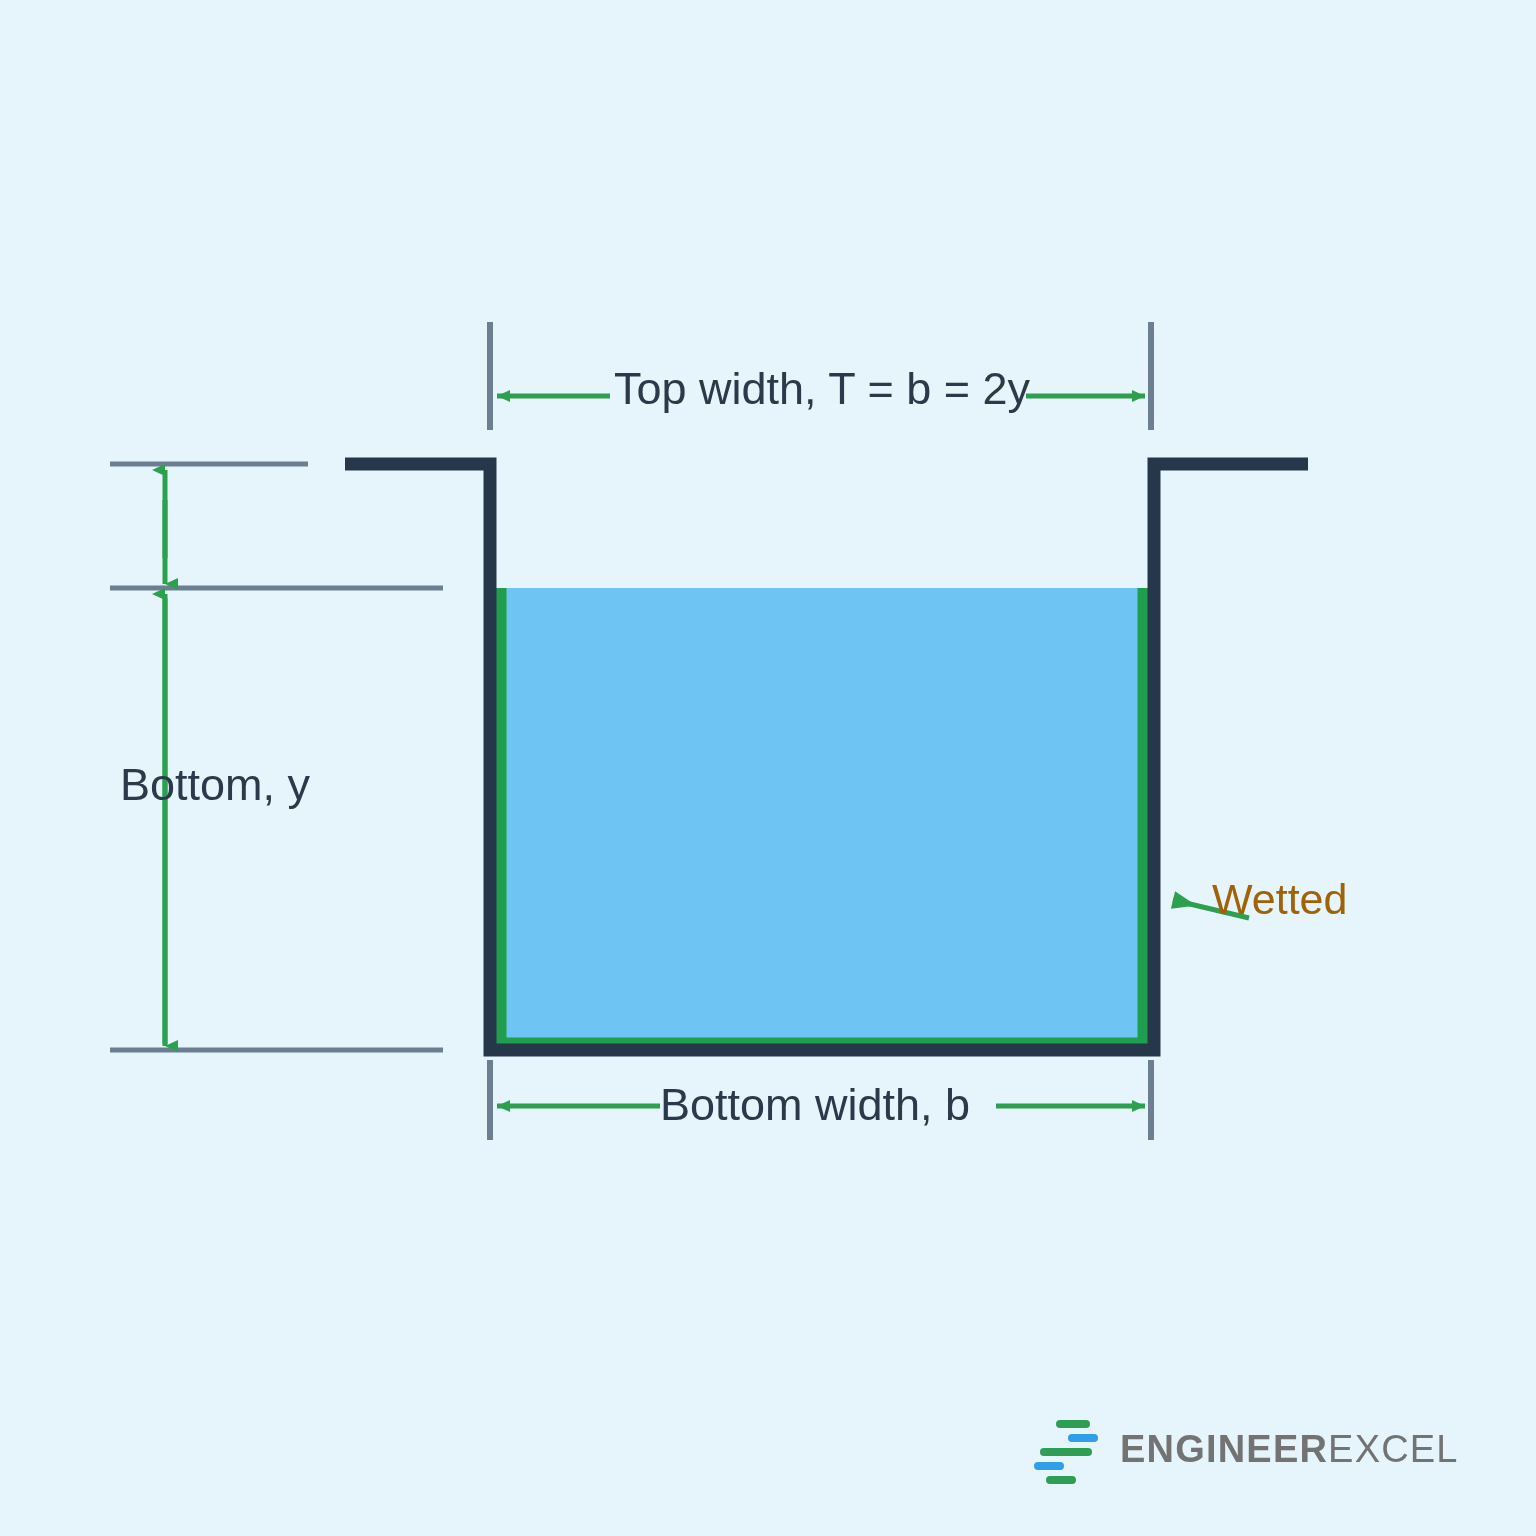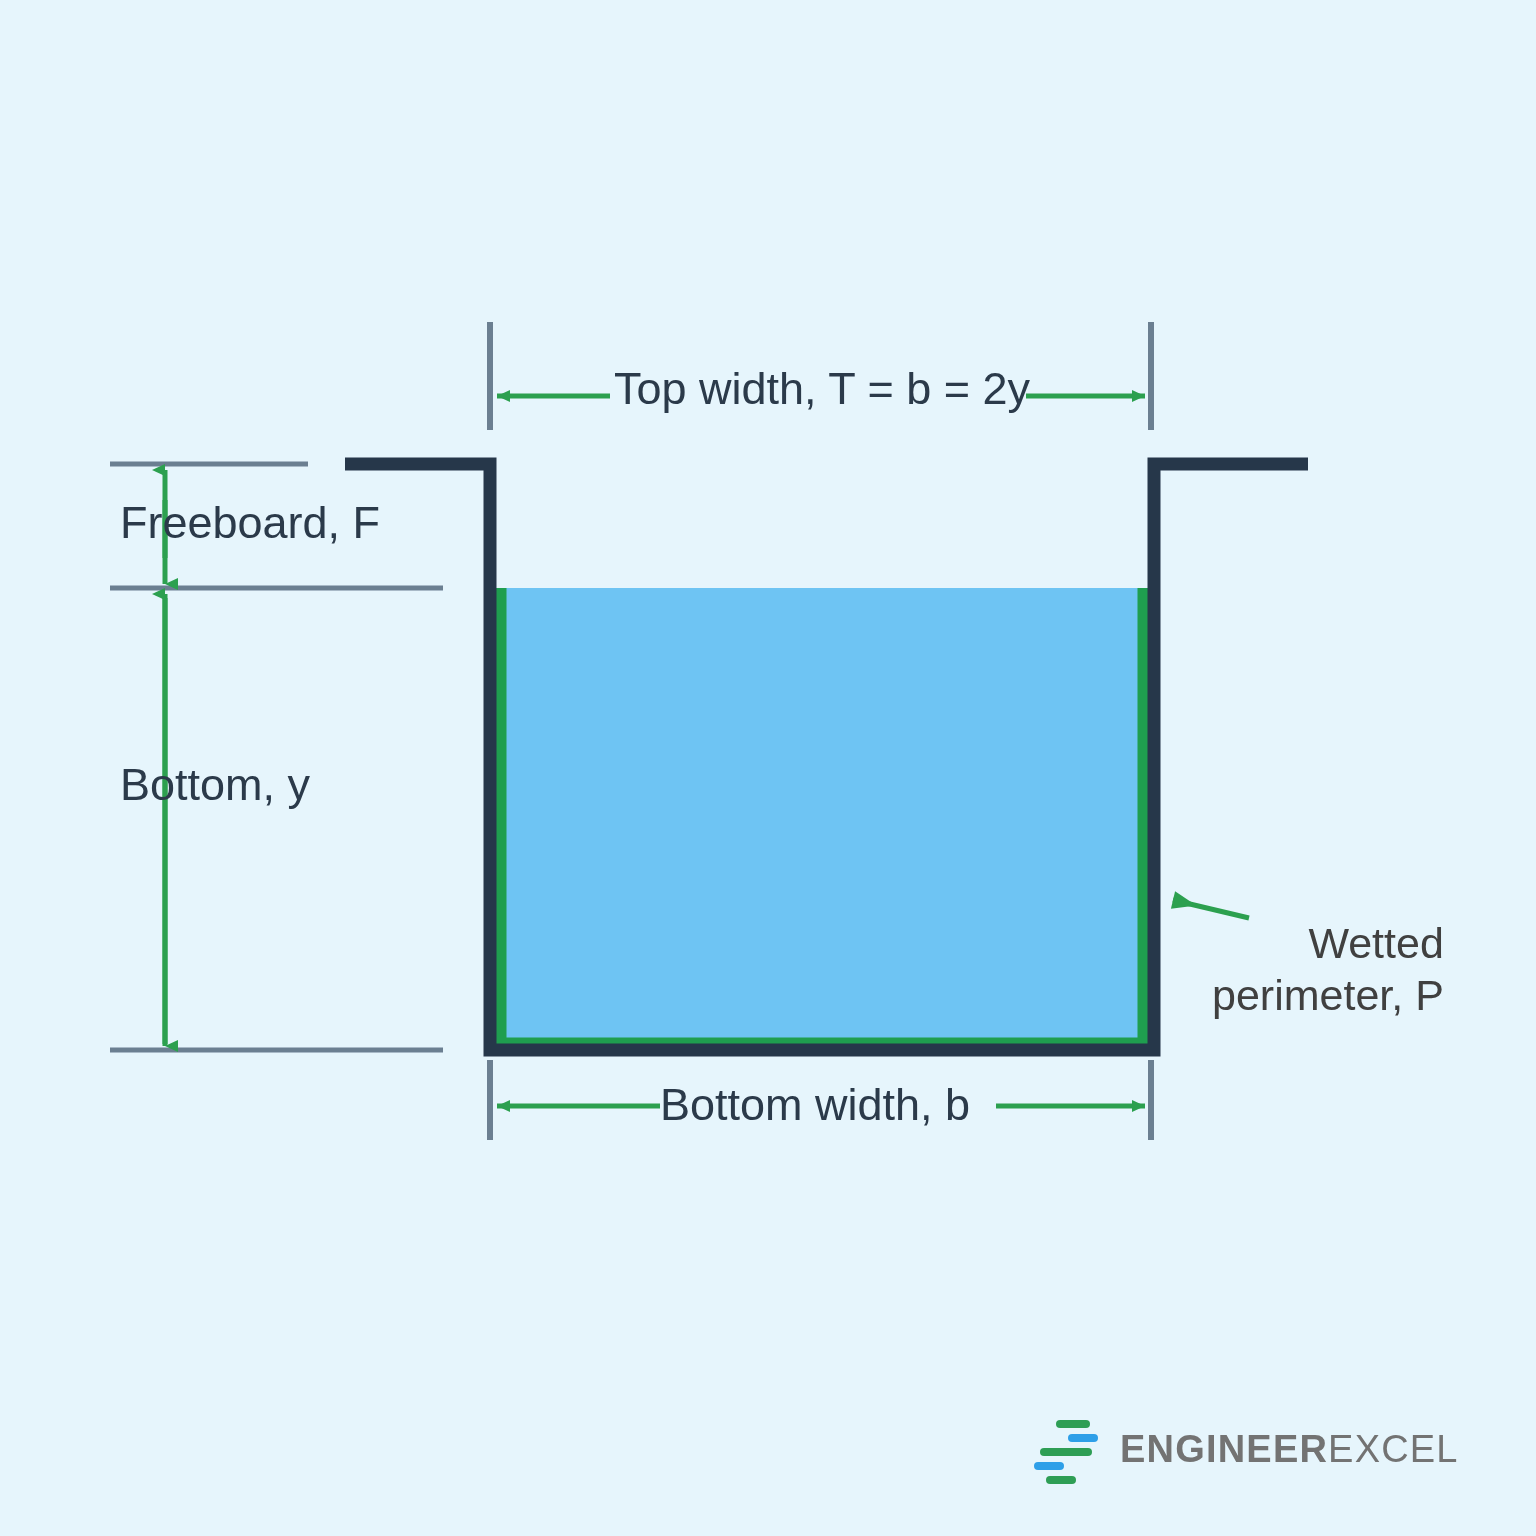--- a/index.html
+++ b/index.html
@@ -12,21 +12,21 @@
   }
   #stage{position:absolute;left:0;top:0;width:1536px;height:1536px;border-radius:18px;}
   svg.layer{position:absolute;left:0;top:0;width:1536px;height:1536px;}
   .lbl{
     position:absolute;
     color:#2b3a4a;
     font-family:"Liberation Sans", sans-serif;
     white-space:nowrap;
     line-height:1.12;
   }
-  .lbl-green{color:#404040;margin-top:44px;}
+  .lbl-green{color:#a16207;}
   #lbl-top{left:614px;top:364px;font-size:45px;}
   #lbl-bottom{left:660px;top:1080px;font-size:45px;}
   #lbl-freeboard{left:120px;top:498px;font-size:45px;}
   #lbl-depth{left:120px;top:760px;font-size:45px;}
   #lbl-wetted{left:1212px;top:873px;font-size:43px;text-align:right;line-height:1.22;}
   #logo{position:absolute;left:1034px;top:1418px;display:flex;align-items:center;gap:18px;}
   #logo-mark{width:68px;height:62px;position:relative;}
   .bar{position:absolute;height:8px;border-radius:4px;}
   #logo-text{font-size:38px;letter-spacing:1.2px;color:#737373;font-family:"Liberation Sans", sans-serif;}
   #logo-text .b{font-weight:bold;}
@@ -80,26 +80,24 @@
     <line x1="165" y1="500" x2="165" y2="584" stroke="#2ca04f" stroke-width="5" marker-end="url(#ah-down)"></line>
 
     <line x1="165" y1="1044" x2="165" y2="594" stroke="#2ca04f" stroke-width="5" marker-end="url(#ah-up)"></line>
     <line x1="165" y1="598" x2="165" y2="1046" stroke="#2ca04f" stroke-width="5" marker-end="url(#ah-down)"></line>
 
     <line x1="1249" y1="918" x2="1173" y2="900" stroke="#2ca04f" stroke-width="5" marker-end="url(#ah-note)"></line>
   </svg>
 
   <div class="lbl" id="lbl-top">Top width, T = b = 2y</div>
   <div class="lbl" id="lbl-bottom">Bottom width, b</div>
-  <div class="lbl" id="lbl-freeboard">Freeboard, F</div>
   <div class="lbl" id="lbl-depth">Bottom, y</div>
 
   <div class="lbl lbl-green" id="lbl-wetted">
     <div>Wetted</div>
-    <div>perimeter, P</div>
   </div>
 
   <div id="logo">
     <div id="logo-mark">
         <div class="bar" style="left: 22px; top: 2px; width: 34px; background: rgb(46, 158, 85);"></div>
         <div class="bar" style="left: 34px; top: 16px; width: 30px; background: rgb(46, 159, 232);"></div>
         <div class="bar" style="left: 6px; top: 30px; width: 52px; background: rgb(46, 158, 85);"></div>
         <div class="bar" style="left: 0px; top: 44px; width: 30px; background: rgb(46, 159, 232);"></div>
         <div class="bar" style="left: 12px; top: 58px; width: 30px; background: rgb(46, 158, 85);"></div>
       </div>

